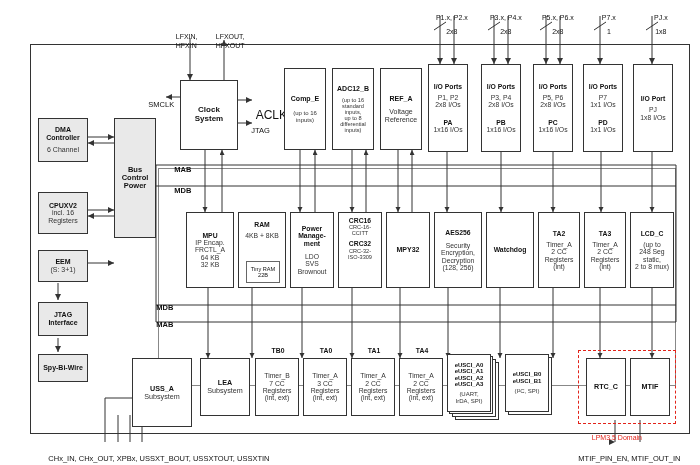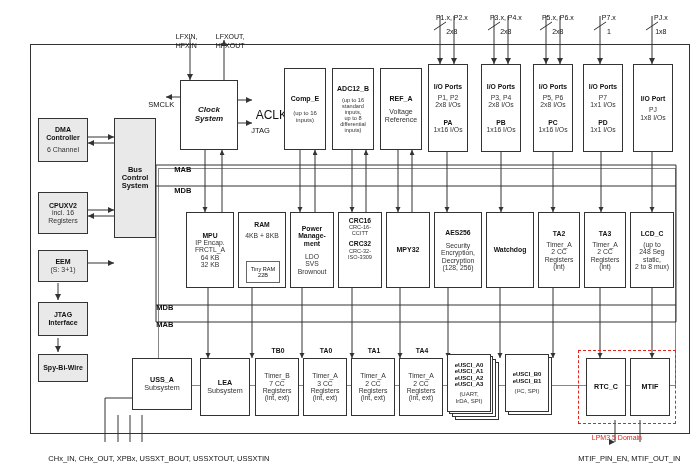--- a/index.html
+++ b/index.html
@@ -194,24 +194,24 @@
 Interface</div>
   </div>
 
   <div class="box gray" style="left:38px;top:354px;width:50px;height:28px;font-size:7px;">
     <div class="ttl">Spy-Bi-Wire</div>
   </div>
 
   <div class="box gray" style="left:114px;top:118px;width:42px;height:120px;font-size:7.5px;">
     <div class="ttl" style="white-space:pre-line;">Bus
 Control
-System</div>
-  </div>
-
-  <div class="box" style="left:180px;top:80px;width:58px;height:70px;font-size:8px;font-style:italic;">
+Power</div>
+  </div>
+
+  <div class="box" style="left:180px;top:80px;width:58px;height:70px;font-size:8px;">
     <div class="ttl" style="white-space:pre-line;">Clock
 System</div>
   </div>
 
   <div class="box" style="left:284px;top:68px;width:42px;height:82px;font-size:7px;">
     <div class="ttl">Comp_E</div>
     <div class="sub" style="white-space:pre-line;margin-top:8px;font-size:6px;">(up to 16
 inputs)</div>
   </div>
 
@@ -350,21 +350,21 @@
   </div>
 
   <div class="box" style="left:630px;top:212px;width:44px;height:76px;font-size:6.8px;">
     <div class="ttl">LCD_C</div>
     <div class="sub" style="white-space:pre-line;margin-top:4px;">(up to
 248 Seg
 static,
 2 to 8 mux)</div>
   </div>
 
-  <div class="box" style="left:132px;top:358px;width:60px;height:52px;font-size:7.2px;">
+  <div class="box" style="left:132px;top:358px;width:60px;height:69px;font-size:7.2px;">
     <div class="ttl">USS_A</div>
     <div class="sub">Subsystem</div>
   </div>
 
   <div class="box" style="left:200px;top:358px;width:50px;height:58px;font-size:7.2px;">
     <div class="ttl">LEA</div>
     <div class="sub">Subsystem</div>
   </div>
 
   <div class="box" style="left:255px;top:358px;width:44px;height:58px;font-size:6.8px;">

